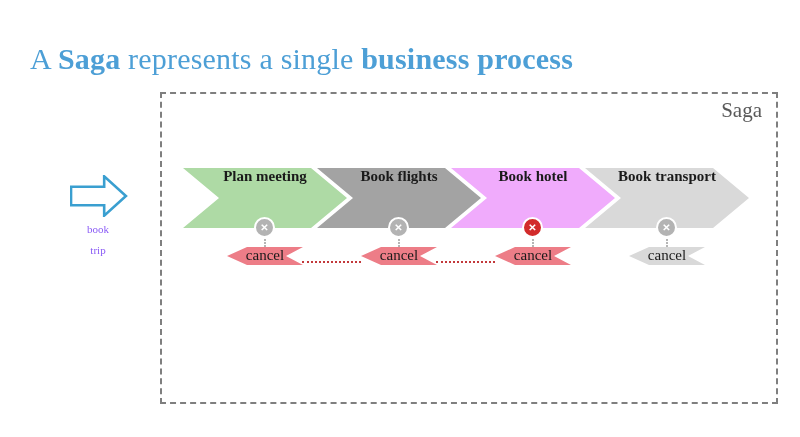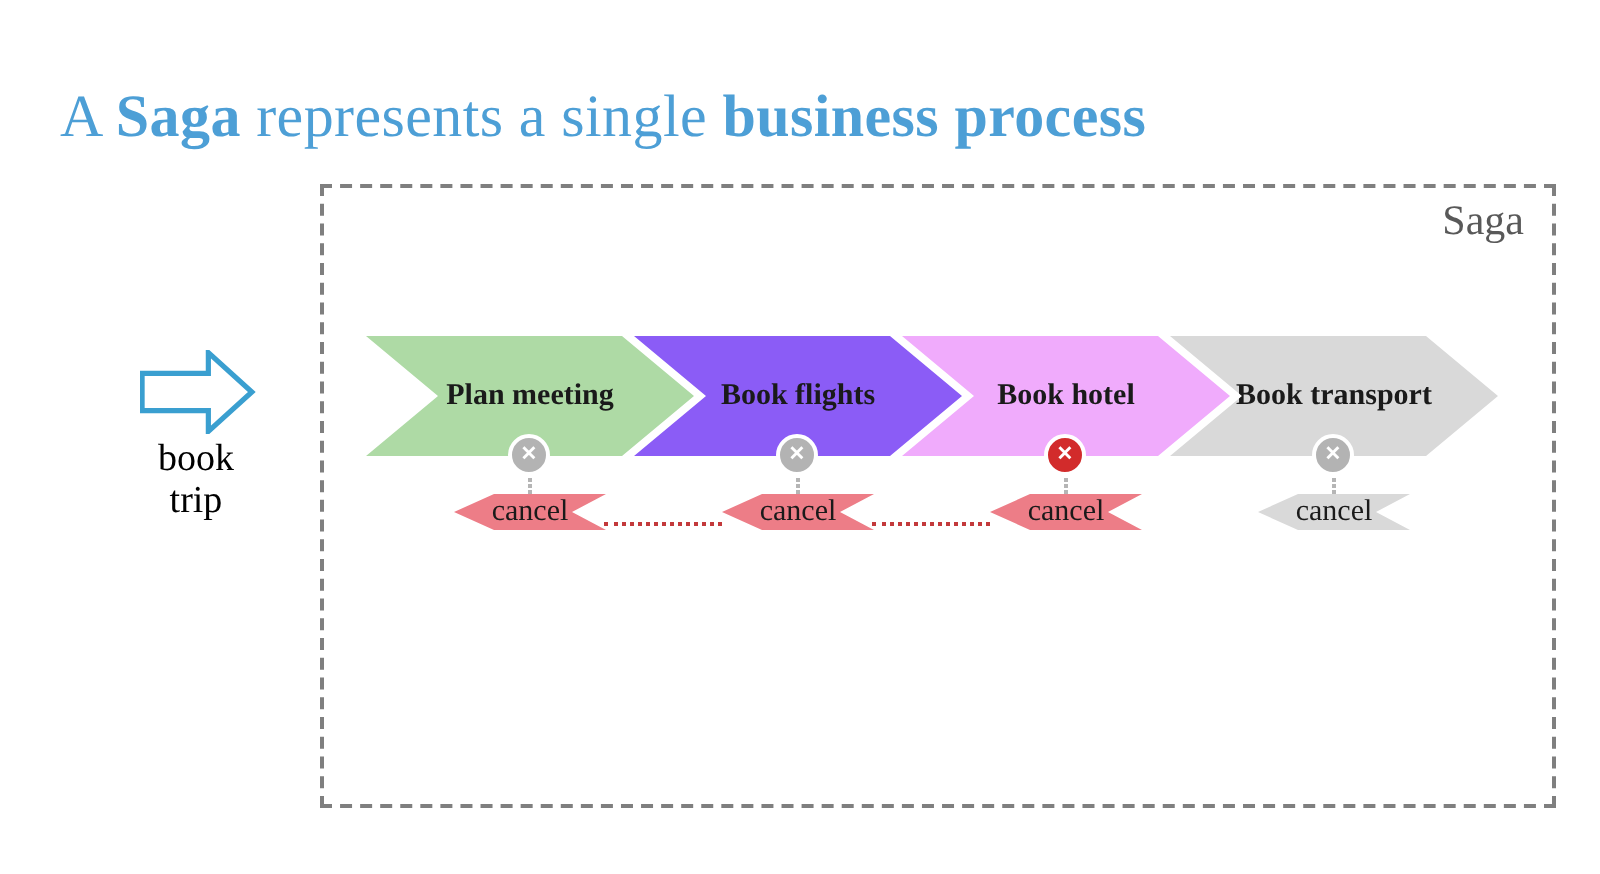--- a/index.html
+++ b/index.html
@@ -10,32 +10,32 @@
   
   #title{
     position:absolute;left:30px;top:20px;font-size:30px;line-height:38px;
     font-weight:400;letter-spacing:0.2px;white-space:nowrap;
   }
   #title b{font-weight:700;}
   
   #trigger-arrow{position:absolute;left:70px;top:175px;}
   #trigger-label{
     position:absolute;left:58px;top:219px;width:80px;text-align:center;
-    font-size:19px;line-height:21px;color:#000000;
+    font-size:11px;line-height:21px;color:#8b5cf6;
   }
   
   #saga-box{
     position:absolute;left:160px;top:92px;width:614px;height:308px;
     border:2px dashed #7f7f7f;
   }
   #saga-label{
     position:absolute;top:4px;right:14px;font-size:21px;color:#595959;
   }
   
-  .chev{position:absolute;display:flex;align-items:center;justify-content:center;}
+  .chev{position:absolute;display:flex;align-items:flex-start;justify-content:center;}
   .step{
     top:168px;width:164px;height:60px;
     clip-path:polygon(0 0, calc(100% - 36px) 0, 100% 50%, calc(100% - 36px) 100%, 0 100%, 36px 50%);
     font-size:15px;font-weight:700;color:#1a1a1a;
   }
   
   .badge{
     position:absolute;top:217px;width:17px;height:17px;border-radius:50%;
     border:2px solid #ffffff;display:flex;align-items:center;justify-content:center;
   }
@@ -66,21 +66,21 @@
     <div>trip</div>
   </div>
 
   <div id="saga-box" style="border-color: rgb(127, 127, 127);">
     <span id="saga-label">Saga</span>
   </div>
 
   <div class="chev step" style="left: 183px; background-color: rgb(174, 218, 165);">
     <span>Plan meeting</span>
   </div>
-  <div class="chev step" style="left: 317px; background-color: #8b5cf6;">
+  <div class="chev step" style="left: 317px; background-color: #a3a3a3;">
     <span>Book flights</span>
   </div>
   <div class="chev step" style="left: 451px; background-color: #f0abfc;">
     <span>Book hotel</span>
   </div>
   <div class="chev step" style="left: 585px; background-color: rgb(217, 217, 217);">
     <span>Book transport</span>
   </div>
 
   <div class="badge" style="left: 254px; background-color: rgb(179, 179, 179);">

